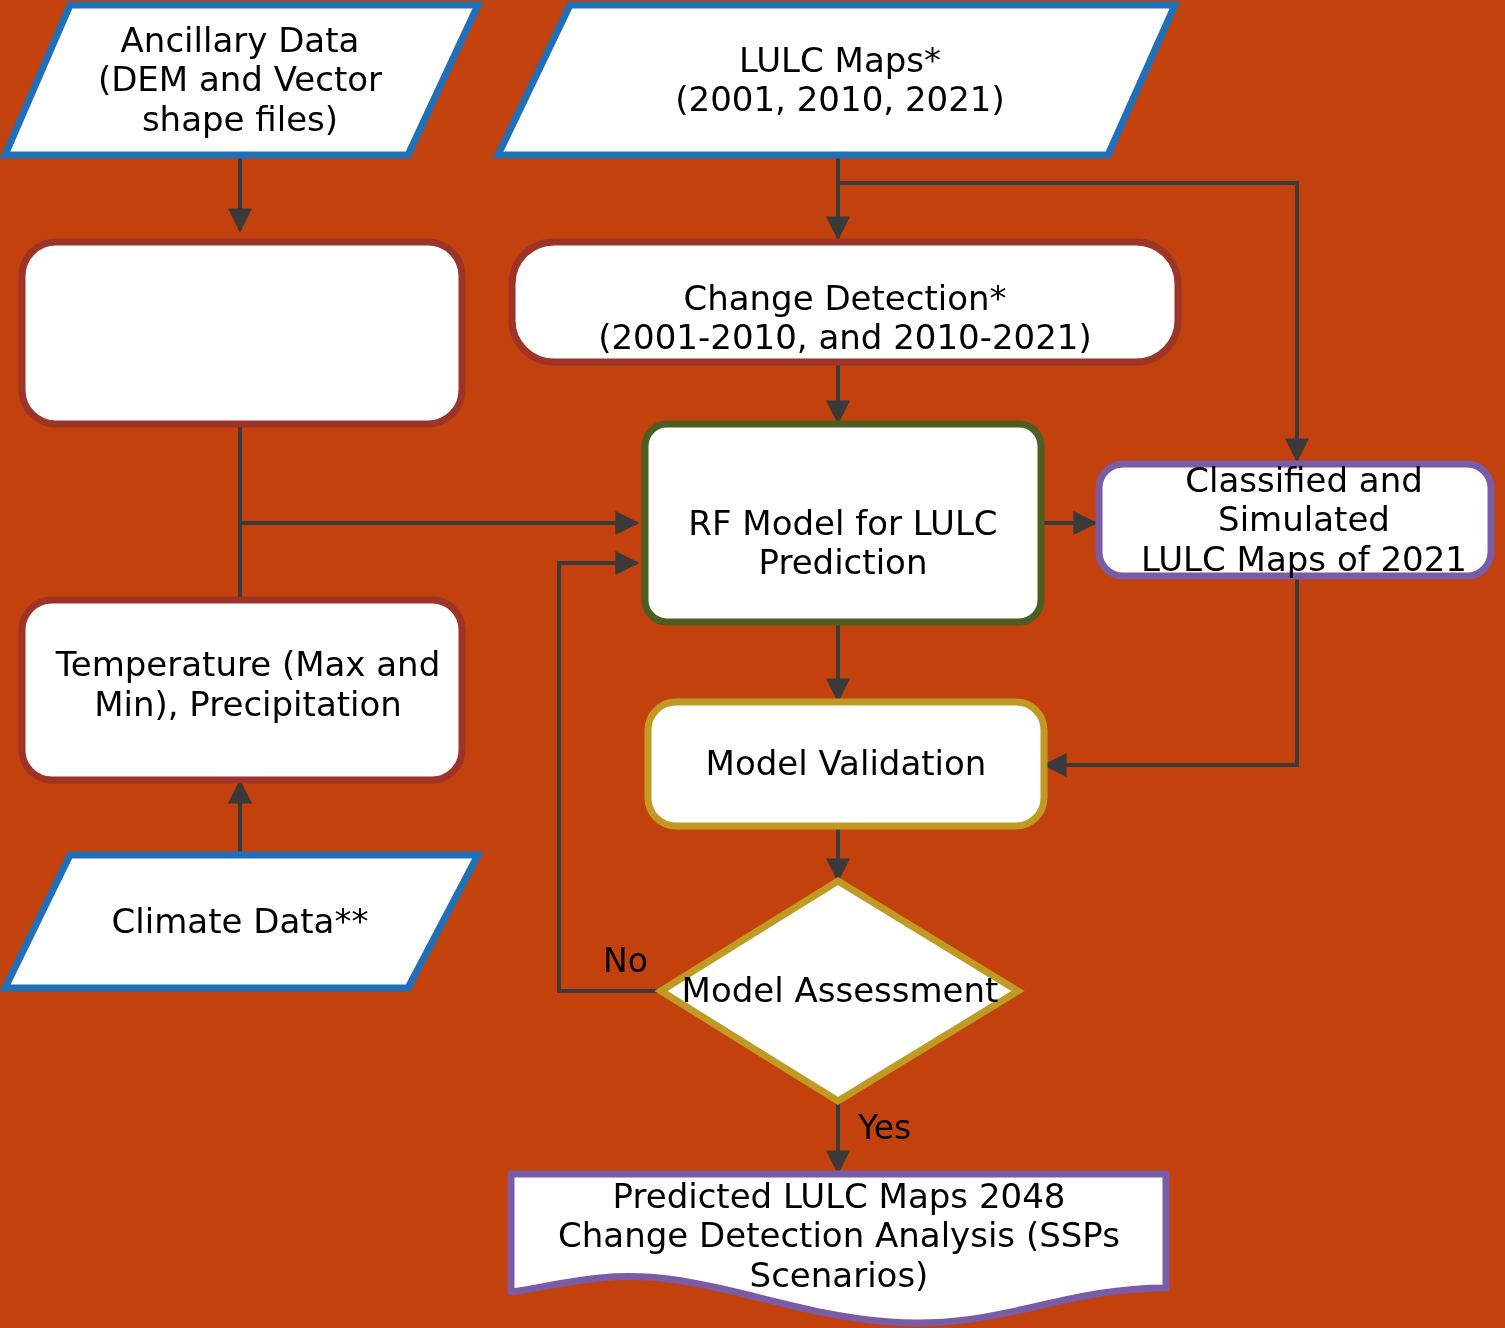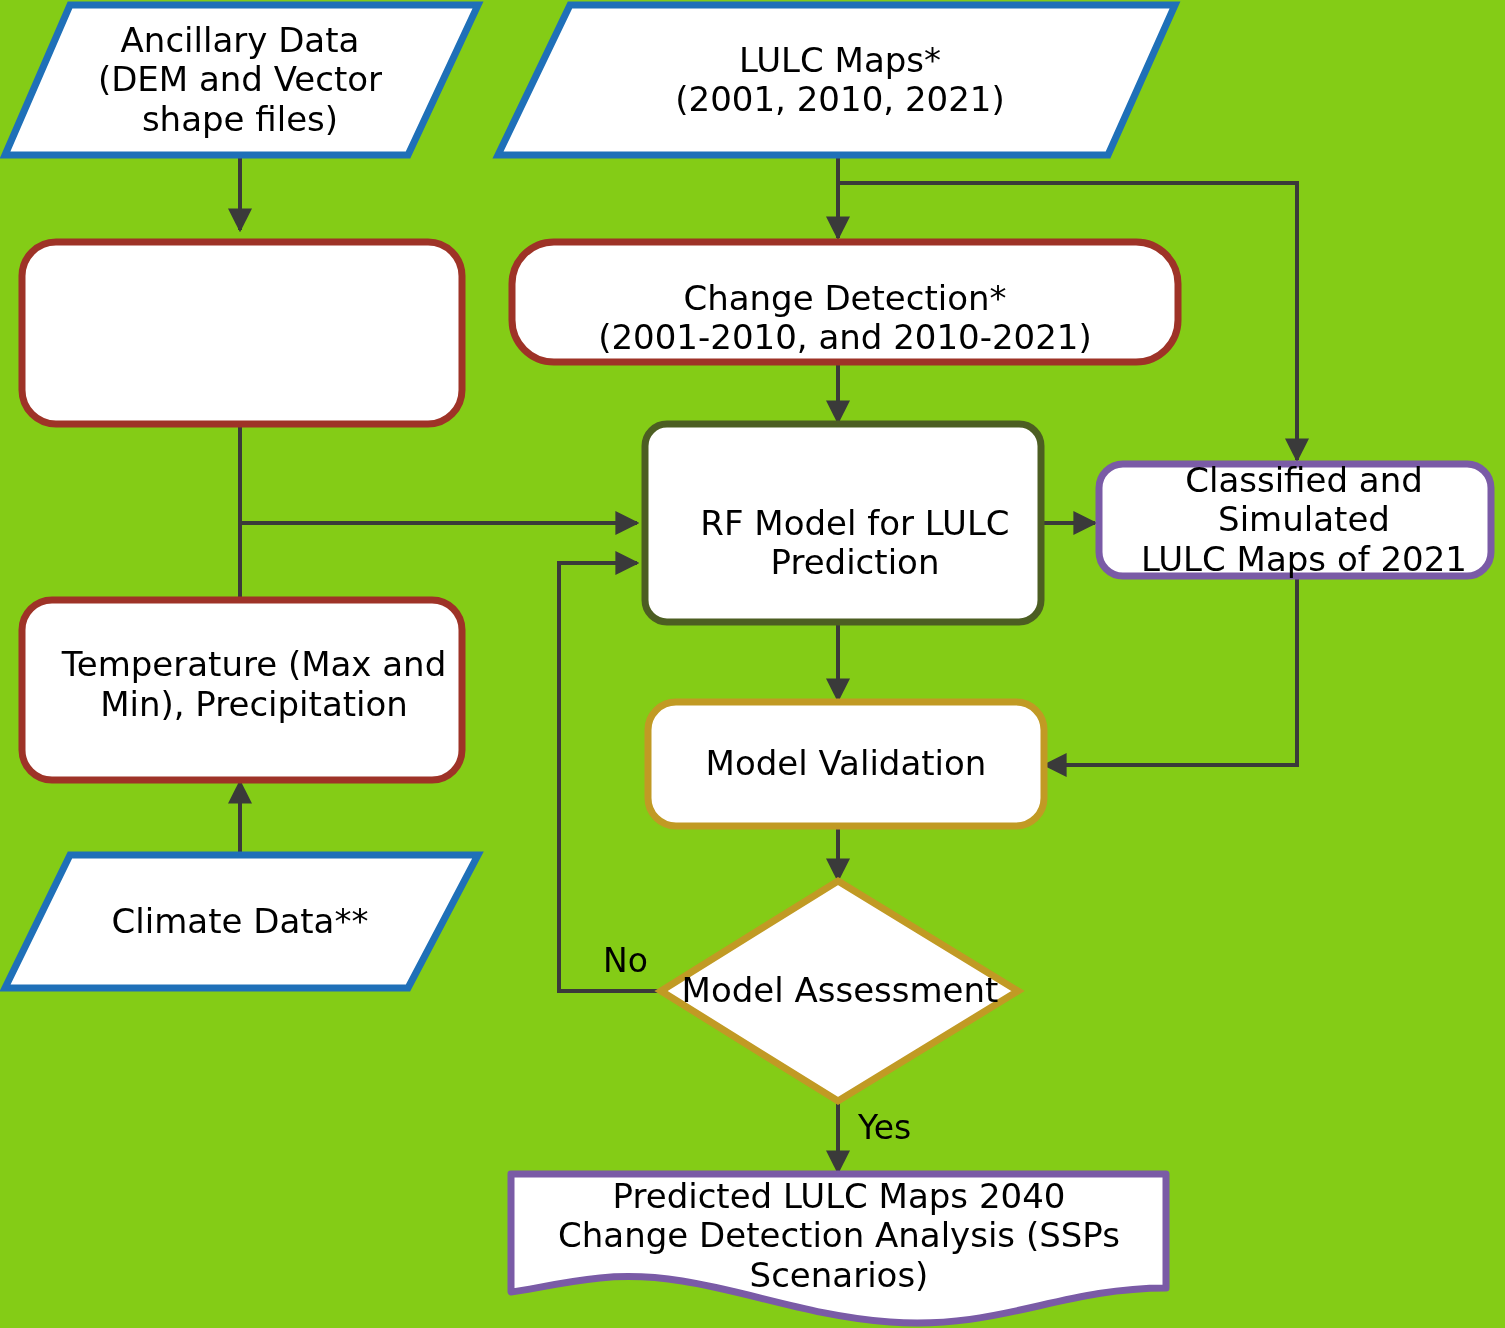--- a/index.html
+++ b/index.html
@@ -7,21 +7,21 @@
     padding: 0;
     background: #ffffff;
   }
   body {
     font-family: "DejaVu Sans", "Liberation Sans", sans-serif;
   }
   #flowchart-root {
     position: relative;
     width: 1505px;
     height: 1328px;
-    background: #84cc16;
+    background: #c2410c;
     overflow: hidden;
   }
   #flow-svg {
     position: absolute;
     left: 0;
     top: 0;
     width: 1505px;
     height: 1328px;
   }
   .node-label {
@@ -117,35 +117,35 @@
 (DEM and Vector
 shape files)</div>
 
   <div class="node-label" style="left:560px; top:18px; width:560px; height:124px;">LULC Maps*
 (2001, 2010, 2021)</div>
 
 
   <div class="node-label" style="left:516px; top:246px; width:658px; height:112px;margin-top:16px;">Change Detection*
 (2001-2010, and 2010-2021)</div>
 
-  <div class="node-label" style="left:649px; top:428px; width:388px; height:230px;margin-left:12px;">RF Model for LULC
+  <div class="node-label" style="left:649px; top:428px; width:388px; height:230px;">RF Model for LULC
 Prediction</div>
 
   <div class="node-label" style="left:1103px; top:468px; width:384px; height:104px;padding-left:9px;">Classified and Simulated
 LULC Maps of 2021</div>
 
-  <div class="node-label" style="left:38px; top:604px; width:432px; height:161px;">Temperature (Max and
+  <div class="node-label" style="left:32px; top:604px; width:432px; height:161px;">Temperature (Max and
 Min), Precipitation</div>
 
   <div class="node-label" style="left:652px; top:706px; width:388px; height:116px;border-radius:18px;">Model Validation</div>
 
   <div class="node-label" style="left:668px; top:962px; width:344px; height:58px;">Model Assessment</div>
 
   <div class="node-label" style="left:40px; top:860px; width:400px; height:124px;">Climate Data**</div>
 
-  <div class="node-label" style="left:505px; top:1186px; width:668px; height:100px;">Predicted LULC Maps 2040
+  <div class="node-label" style="left:505px; top:1186px; width:668px; height:100px;">Predicted LULC Maps 2048
 Change Detection Analysis (SSPs Scenarios)</div>
 
   <div class="edge-label" style="left:603px; top:944px;">No</div>
 
   <div class="edge-label" style="left:858px; top:1111px;">Yes</div>
 
 </div>
 
 </body></html>

